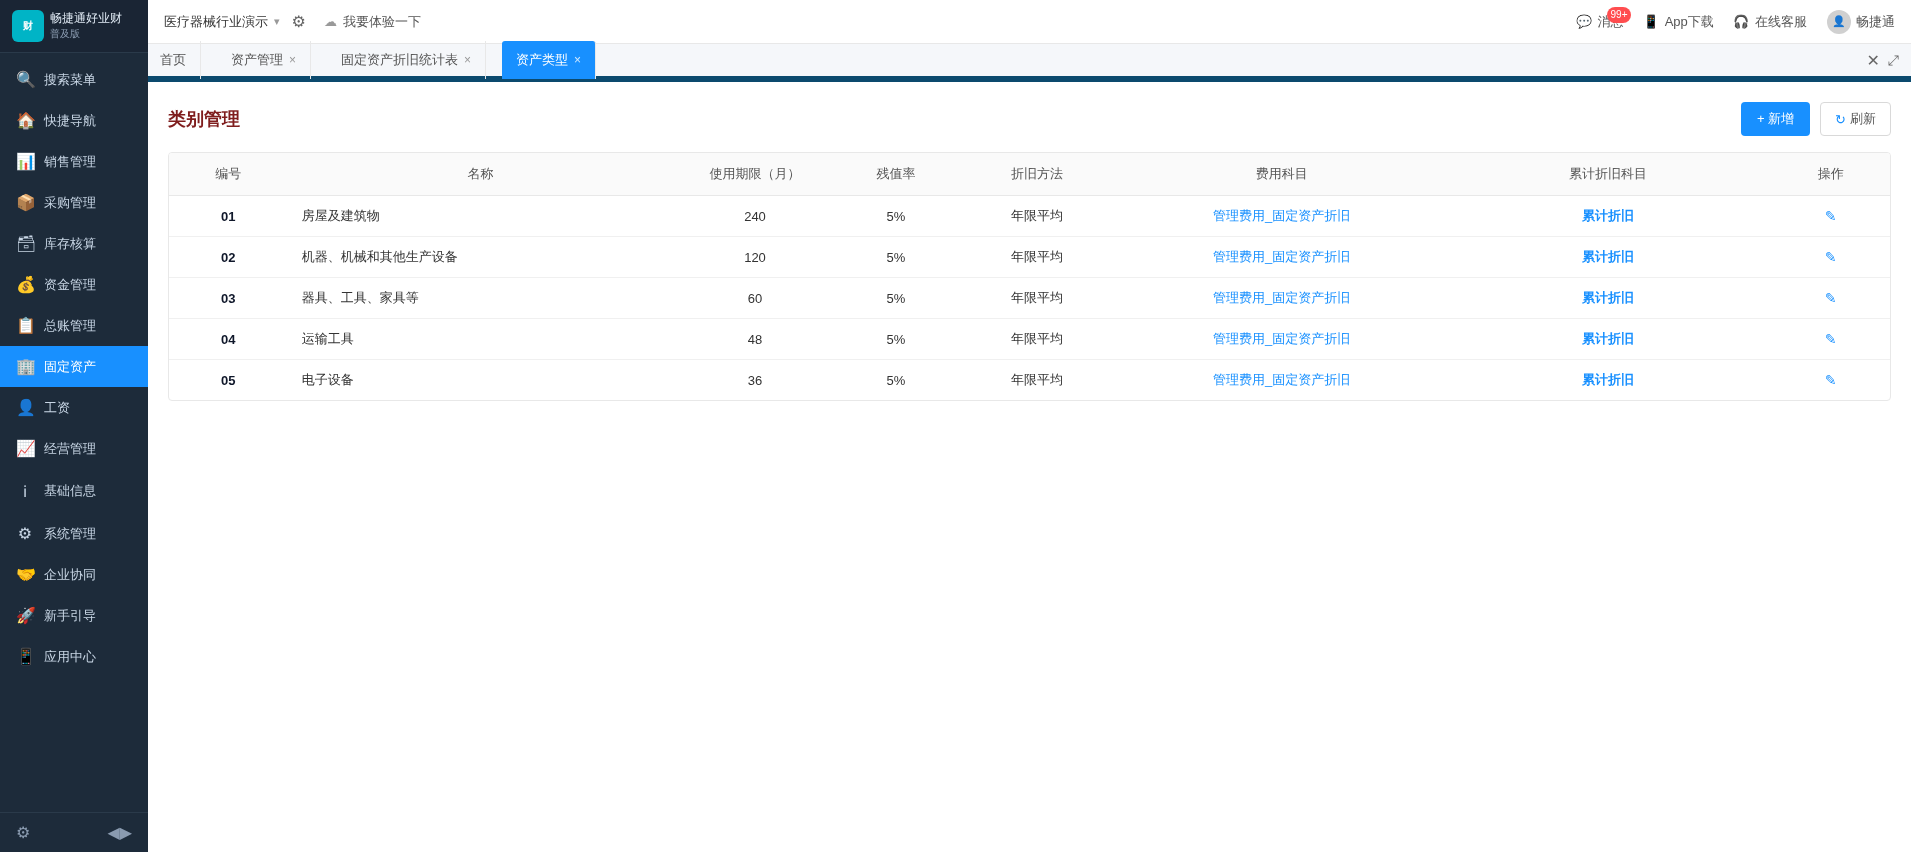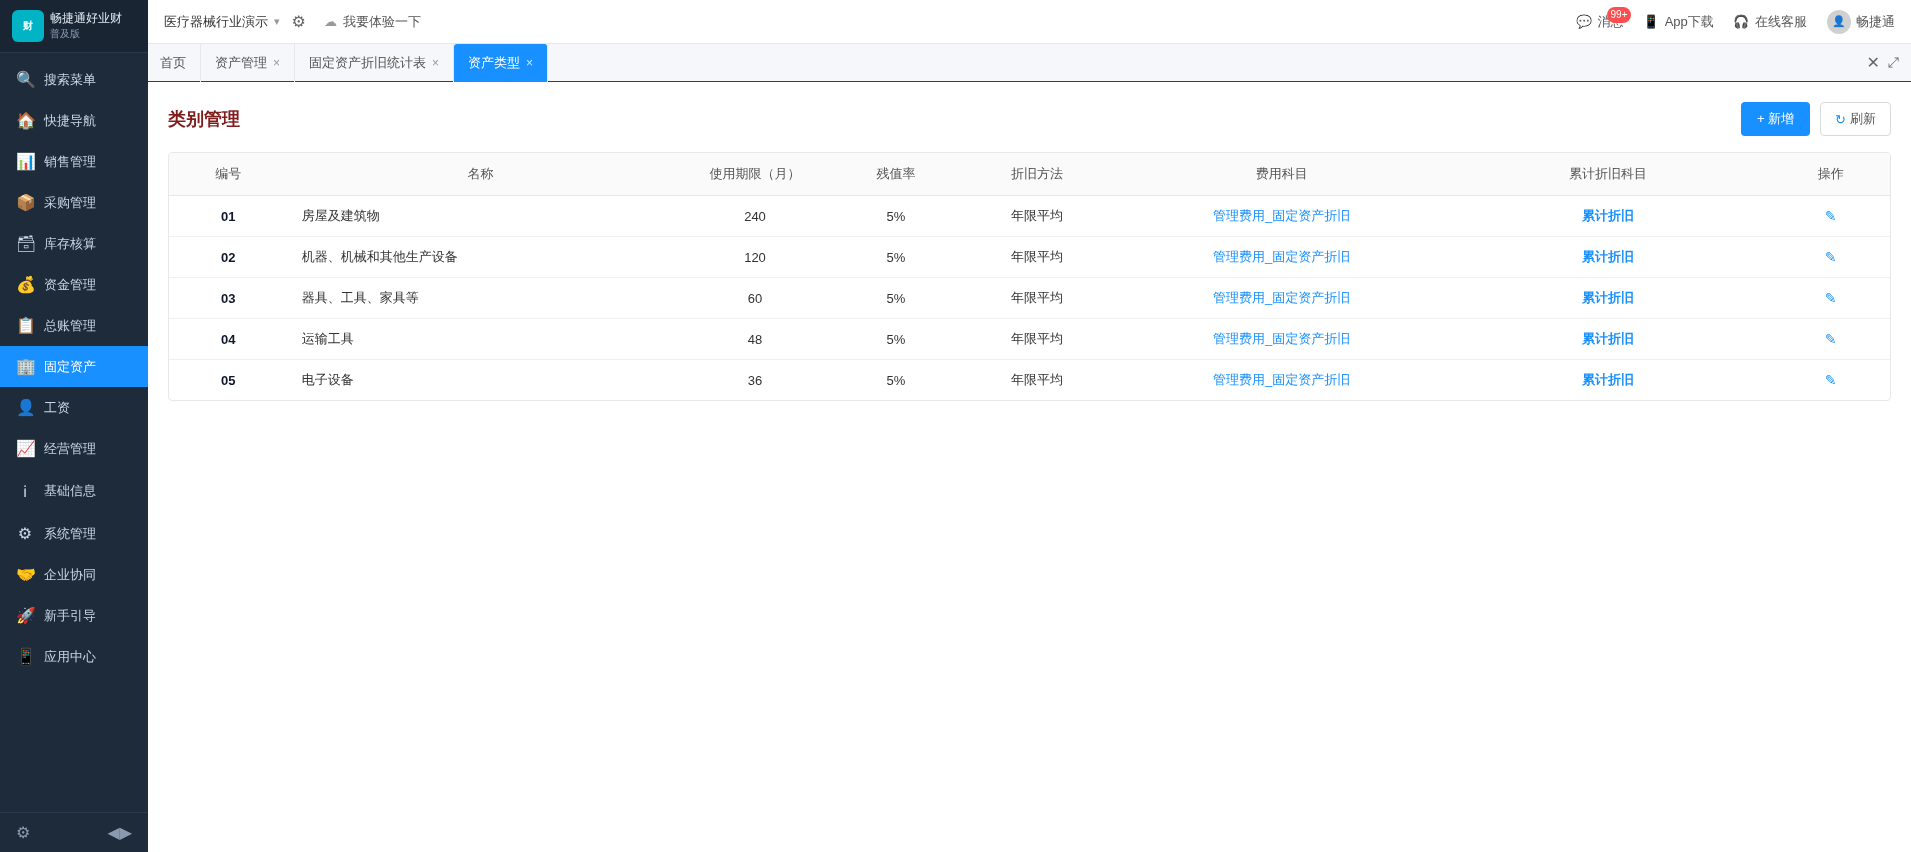--- a/index.html
+++ b/index.html
@@ -164,27 +164,27 @@
       display: flex;
       align-items: center;
       justify-content: center;
       font-size: 11px;
       color: #666;
     }
 
     
     .tabs-bar {
       background: #f5f7fa;
-      border-bottom: 1px solid #0c4a6e;
+      border-bottom: 6px solid #0c4a6e;
       display: flex;
       align-items: center;
       padding: 0 12px;
       height: 38px;
       flex-shrink: 0;
-      gap: 0;
+      gap: 16px;
     }
     .tab-item {
       display: flex;
       align-items: center;
       gap: 6px;
       padding: 0 14px;
       height: 38px;
       font-size: 13px;
       cursor: pointer;
       color: #555;

